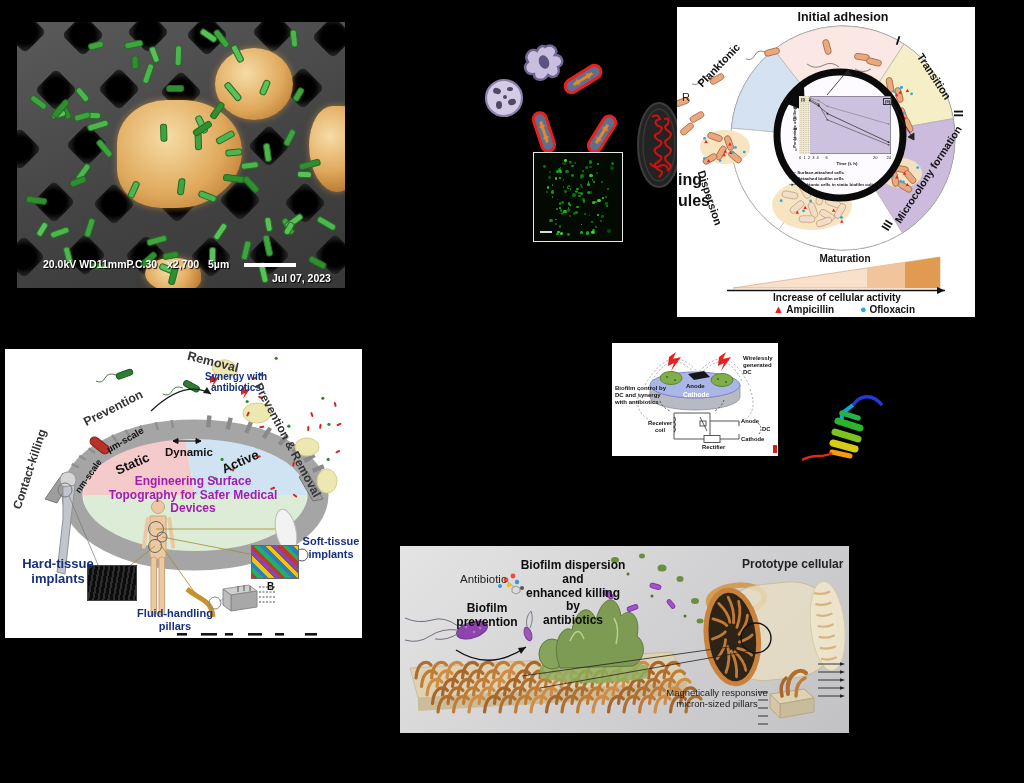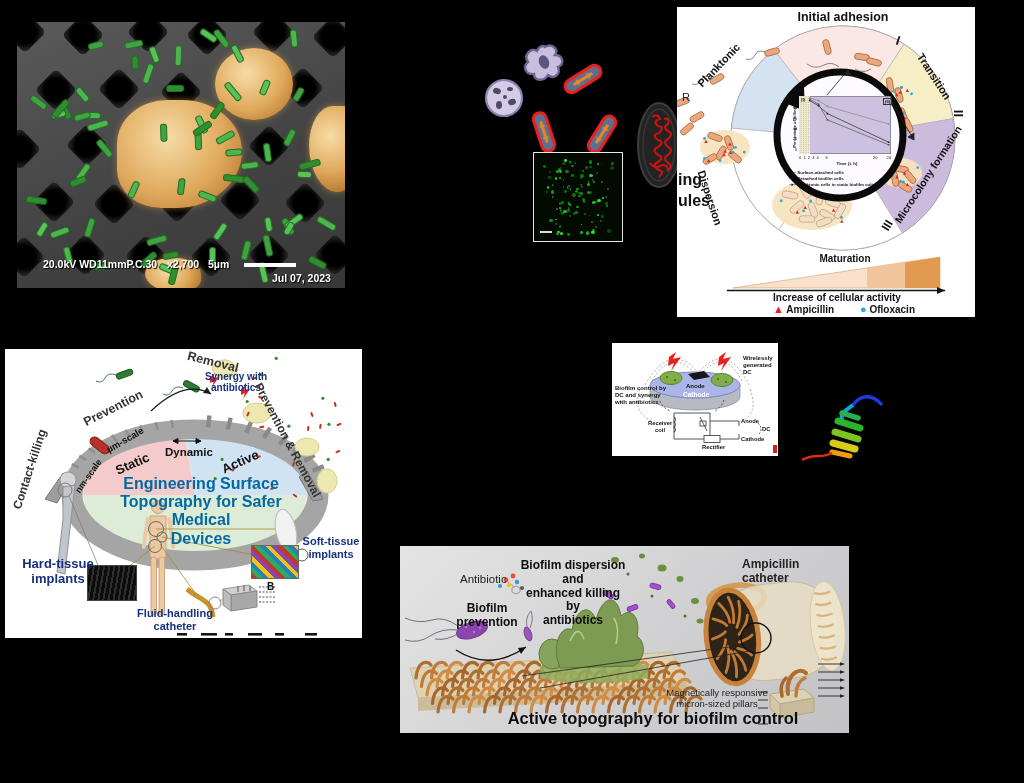--- a/index.html
+++ b/index.html
@@ -630,29 +630,29 @@
     <span class="lbl" style="left:76px;top:52px;font-size:12.5px;color:#333;transform:rotate(-27deg)">Prevention</span>
     <span class="lbl" style="left:182px;top:6px;font-size:12.5px;color:#333;transform:rotate(14deg)">Removal</span>
     <span class="lbl ctr" style="left:196px;top:22px;width:70px;font-size:10px;color:#17307d">Synergy with
 antibiotics</span>
     <span class="lbl" style="left:258px;top:32px;font-size:12px;color:#333;white-space:nowrap;transform:rotate(62deg);transform-origin:left top">Prevention &amp; Removal</span>
     <span class="lbl" style="left:64px;top:122px;font-size:9px;transform:rotate(-55deg)">nm-scale</span>
     <span class="lbl" style="left:100px;top:86px;font-size:9.5px;transform:rotate(-30deg)">µm-scale</span>
     <span class="lbl" style="left:110px;top:108px;font-size:13px;transform:rotate(-24deg)">Static</span>
     <span class="lbl" style="left:160px;top:97px;font-size:11.5px">Dynamic</span>
     <span class="lbl" style="left:216px;top:106px;font-size:13px;transform:rotate(-24deg)">Active</span>
-    <span class="lbl ctr" style="left:96px;top:126px;width:200px;font-size:16px;color:#0369a1">Engineering Surface
+    <span class="lbl ctr" style="left:88px;top:126px;width:200px;font-size:12px;color:#a21caf">Engineering Surface
 Topography for Safer Medical
 Devices</span>
     <span class="lbl ctr" style="left:12px;top:208px;width:82px;font-size:13px;color:#17307d">Hard-tissue
 implants</span>
     <span class="lbl ctr" style="left:296px;top:186px;width:60px;font-size:11px;color:#17307d">Soft-tissue
 implants</span>
     <span class="lbl ctr" style="left:128px;top:258px;width:84px;font-size:11px;color:#17307d">Fluid-handling
-catheter</span>
+pillars</span>
     <span class="lbl" style="left:262px;top:232px;font-size:10px">B</span>
   </div>
 
 
   <div id="dc" class="panel" style="left:612px;top:343px;width:166px;height:113px">
     <svg width="166" height="113" viewBox="0 0 166 113" class="abs" style="left:0;top:0">
       <g stroke="#888" stroke-width="0.7" stroke-dasharray="2,2" fill="none">
         <path d="M40,38 Q60,2 86,34"></path>
           <path d="M33,42 Q62,-8 92,38"></path>
         <path d="M86,34 Q112,2 130,38"></path>
@@ -914,19 +914,18 @@
           <polygon points="440,148.2 445,150 440,151.8" fill="#222"></polygon>
           <line x1="358" y1="178" x2="368" y2="178" stroke="#222" stroke-width="0.9"></line>
         </g>
     </svg>
     <span class="tinytxt" style="left:60px;top:27px;font-size:11.5px;color:#222">Antibiotic</span>
     <span class="tinytxt ctr" style="left:118px;top:13px;width:110px;font-size:12px;font-weight:bold;color:#0d0d0d">Biofilm dispersion and
 enhanced killing by
 antibiotics</span>
     <span class="tinytxt ctr" style="left:56px;top:56px;width:62px;font-size:12px;font-weight:bold;color:#0d0d0d">Biofilm
 prevention</span>
-    <span class="tinytxt" style="left:342px;top:12px;font-size:12px;font-weight:600;color:#222">Ampicillin catheter</span>
+    <span class="tinytxt" style="left:342px;top:12px;font-size:12px;font-weight:600;color:#222">Prototype cellular</span>
     <span class="tinytxt ctr" style="left:258px;top:142px;width:118px;font-size:9.5px;color:#222">Magnetically responsive
 micron-sized pillars</span>
-    <span class="tinytxt ctr" style="left:103px;top:163px;width:300px;font-size:16.5px;font-weight:bold;color:#0d0d0d">Active topography for biofilm control</span>
   </div>
 
 </div>
 
 </body></html>

